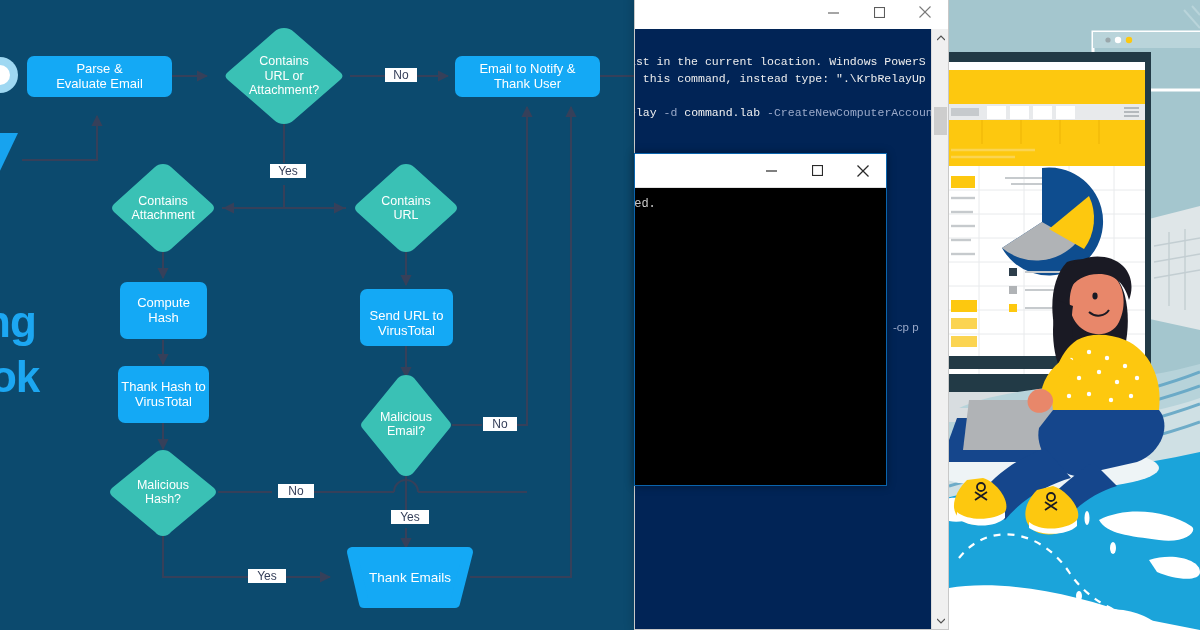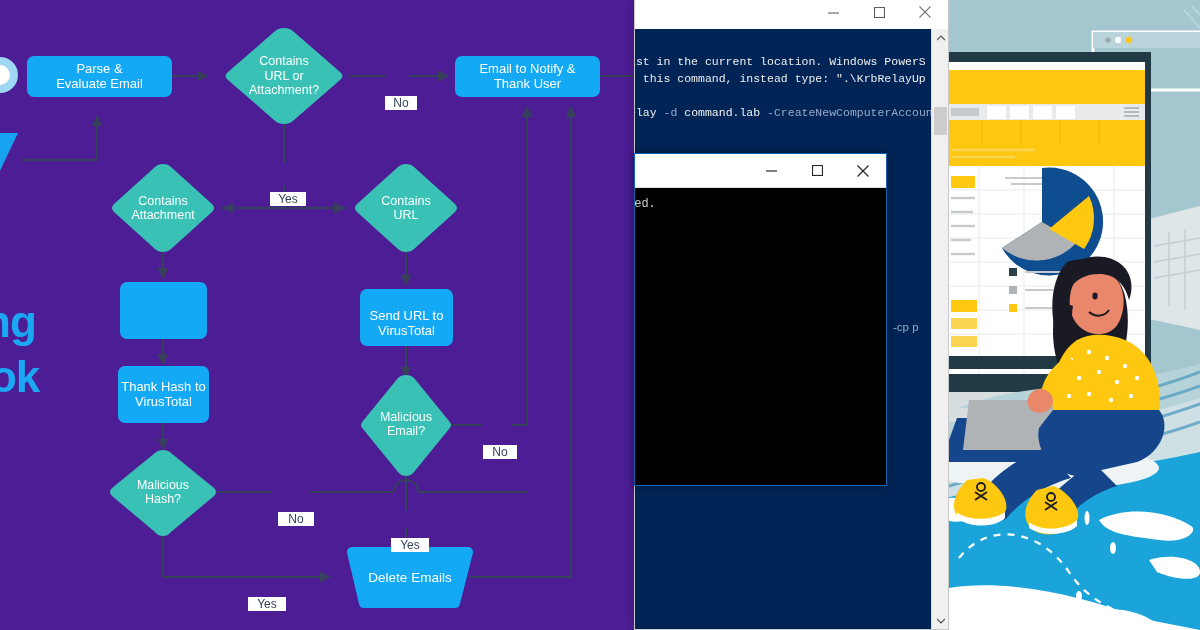--- a/index.html
+++ b/index.html
@@ -1,37 +1,36 @@
 <!DOCTYPE html>
 <html><head>
 <meta charset="utf-8">
 <style>
   html,body{margin:0;padding:0;background:#ffffff;}
   body{width:1200px;height:630px;overflow:hidden;font-family:"Liberation Sans",sans-serif;}
   #stage{position:relative;width:1200px;height:630px;overflow:hidden;background:#fff;}
 
   
-  #flow-panel{position:absolute;left:0;top:0;width:634px;height:630px;background:#4c1d95;overflow:hidden;}
+  #flow-panel{position:absolute;left:0;top:0;width:634px;height:630px;background:#0c4a6e;overflow:hidden;}
   #flow-svg{position:absolute;left:0;top:0;}
 
   .node-label{
     position:absolute;
     display:flex;align-items:center;justify-content:center;
     text-align:center;color:#ffffff;
     font-family:"Liberation Sans",sans-serif;
     line-height:1.15;
     pointer-events:none;
     white-space:pre-line;
   }
   .edge-label{
     position:absolute;color:#36405a;
     font-family:"Liberation Sans",sans-serif;
     font-size:12px;text-align:center;background:#ffffff;
     padding:0 3px;
-    margin-top:28px;
   }
   #wm-line1,#wm-line2{
     position:absolute;color:#1ca7f2;font-weight:bold;
     font-family:"Liberation Sans",sans-serif;
     letter-spacing:-1px;
   }
   #wm-line1{left:-16px;top:297px;font-size:44px;}
   #wm-line2{left:-36px;top:352px;font-size:44px;}
 
   
@@ -200,34 +199,36 @@
 
     <div class="node-label" style="left:455px;top:56px;width:145px;height:41px;font-size:13px;">Email to Notify &amp;
 Thank User</div>
 
     <div class="node-label" style="left:108px;top:186px;width:110px;height:44px;font-size:12.5px;">Contains
 Attachment</div>
 
     <div class="node-label" style="left:356px;top:186px;width:100px;height:44px;font-size:12.5px;">Contains
 URL</div>
 
+    <div class="node-label" style="left:120px;top:282px;width:87px;height:57px;font-size:13px;">Compute
+Hash</div>
 
     <div class="node-label" style="left:360px;top:289px;width:93px;height:69px;font-size:13px;border-radius:27px;">Send URL to
 VirusTotal</div>
 
     <div class="node-label" style="left:118px;top:366px;width:91px;height:57px;font-size:13px;">Thank Hash to
 VirusTotal</div>
 
     <div class="node-label" style="left:358px;top:402px;width:96px;height:44px;font-size:12.5px;">Malicious
 Email?</div>
 
     <div class="node-label" style="left:115px;top:470px;width:96px;height:44px;font-size:12.5px;">Malicious
 Hash?</div>
 
-    <div class="node-label" style="left:352px;top:558px;width:116px;height:40px;font-size:13.5px;">Delete Emails</div>
+    <div class="node-label" style="left:352px;top:558px;width:116px;height:40px;font-size:13.5px;">Thank Emails</div>
 
     <div class="edge-label" style="left:385px;top:68px;width:26px;">No</div>
     <div class="edge-label" style="left:270px;top:164px;width:30px;">Yes</div>
     <div class="edge-label" style="left:483px;top:417px;width:28px;">No</div>
     <div class="edge-label" style="left:278px;top:484px;width:30px;">No</div>
     <div class="edge-label" style="left:391px;top:510px;width:32px;">Yes</div>
     <div class="edge-label" style="left:248px;top:569px;width:32px;">Yes</div>
 
     <div id="wm-line1">ng</div>
     <div id="wm-line2">ook</div>

